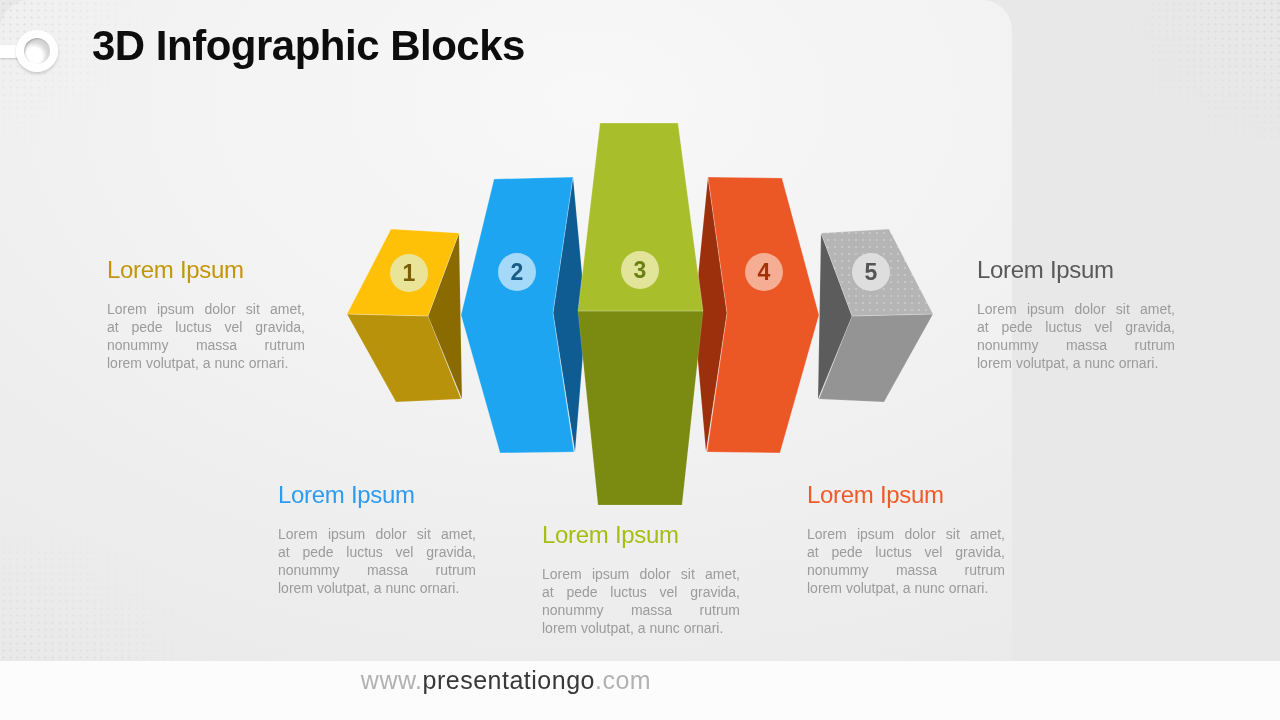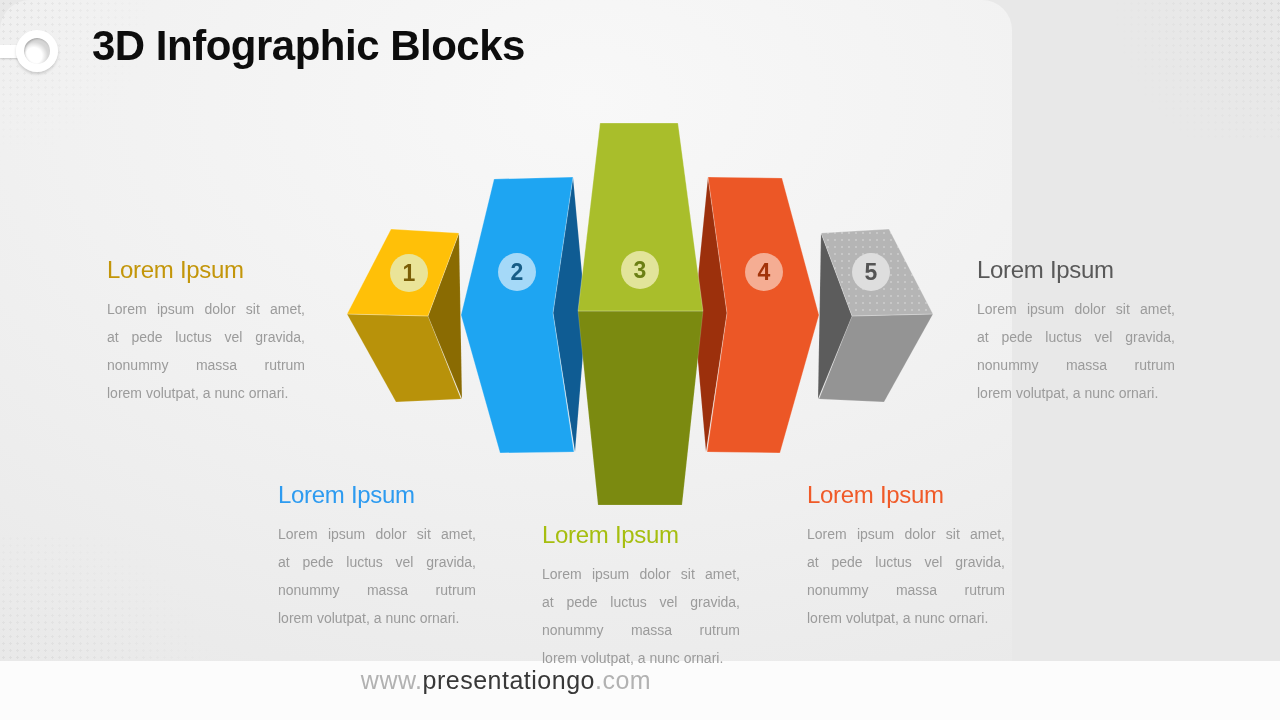--- a/index.html
+++ b/index.html
@@ -50,21 +50,21 @@
     box-shadow:0 2px 3px rgba(0,0,0,0.16), inset 1px 1px 2px rgba(0,0,0,0.22);
   }
 
   
   .blocks-svg{position:absolute;left:0;top:0;width:1280px;height:720px;}
   .badge-num{font-family:"Liberation Sans","DejaVu Sans",sans-serif;font-size:23px;font-weight:bold;}
 
   
   .callout{position:absolute;width:198px;}
   .callout h2{margin:0 0 16px 0;font-size:24px;font-weight:normal;letter-spacing:-0.3px;}
-  .callout .line{font-size:14px;line-height:18px;margin-top:10px;}
+  .callout .line{font-size:14px;line-height:18px;}
   .callout .line.j{text-align:justify;text-align-last:justify;}
   .co-left{left:107px;top:256px;}
   .co-right{left:977px;top:256px;}
   .co-bl{left:278px;top:481px;}
   .co-bc{left:542px;top:521px;}
   .co-br{left:807px;top:481px;}
 
   
   .footer{
     position:absolute;left:0;right:0;top:666px;

